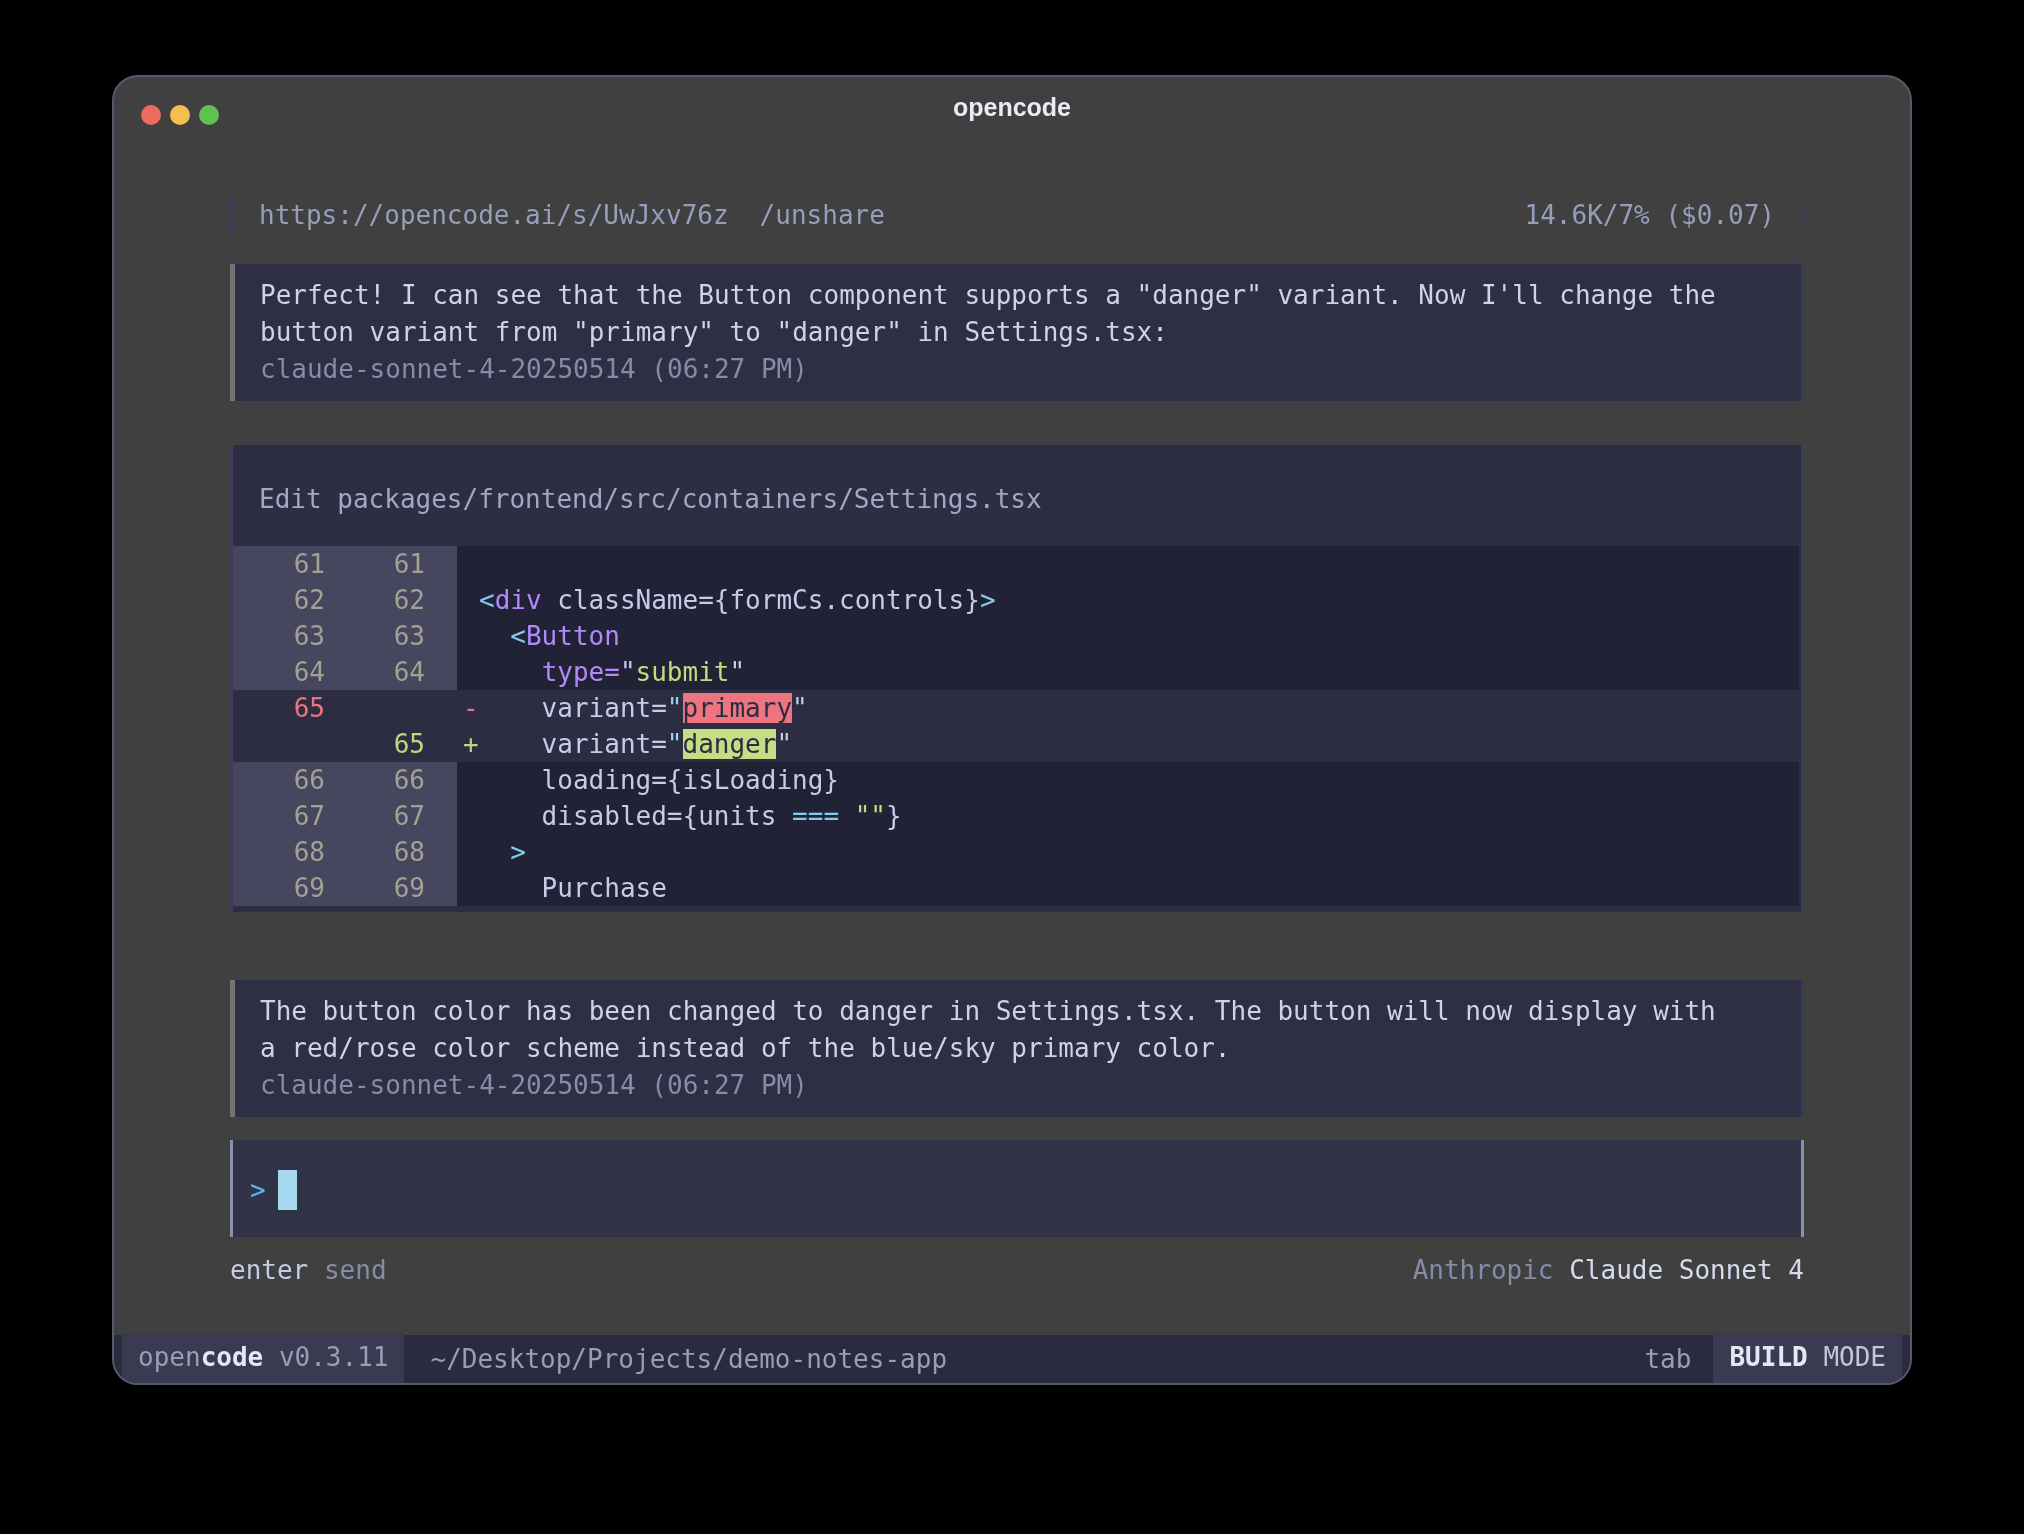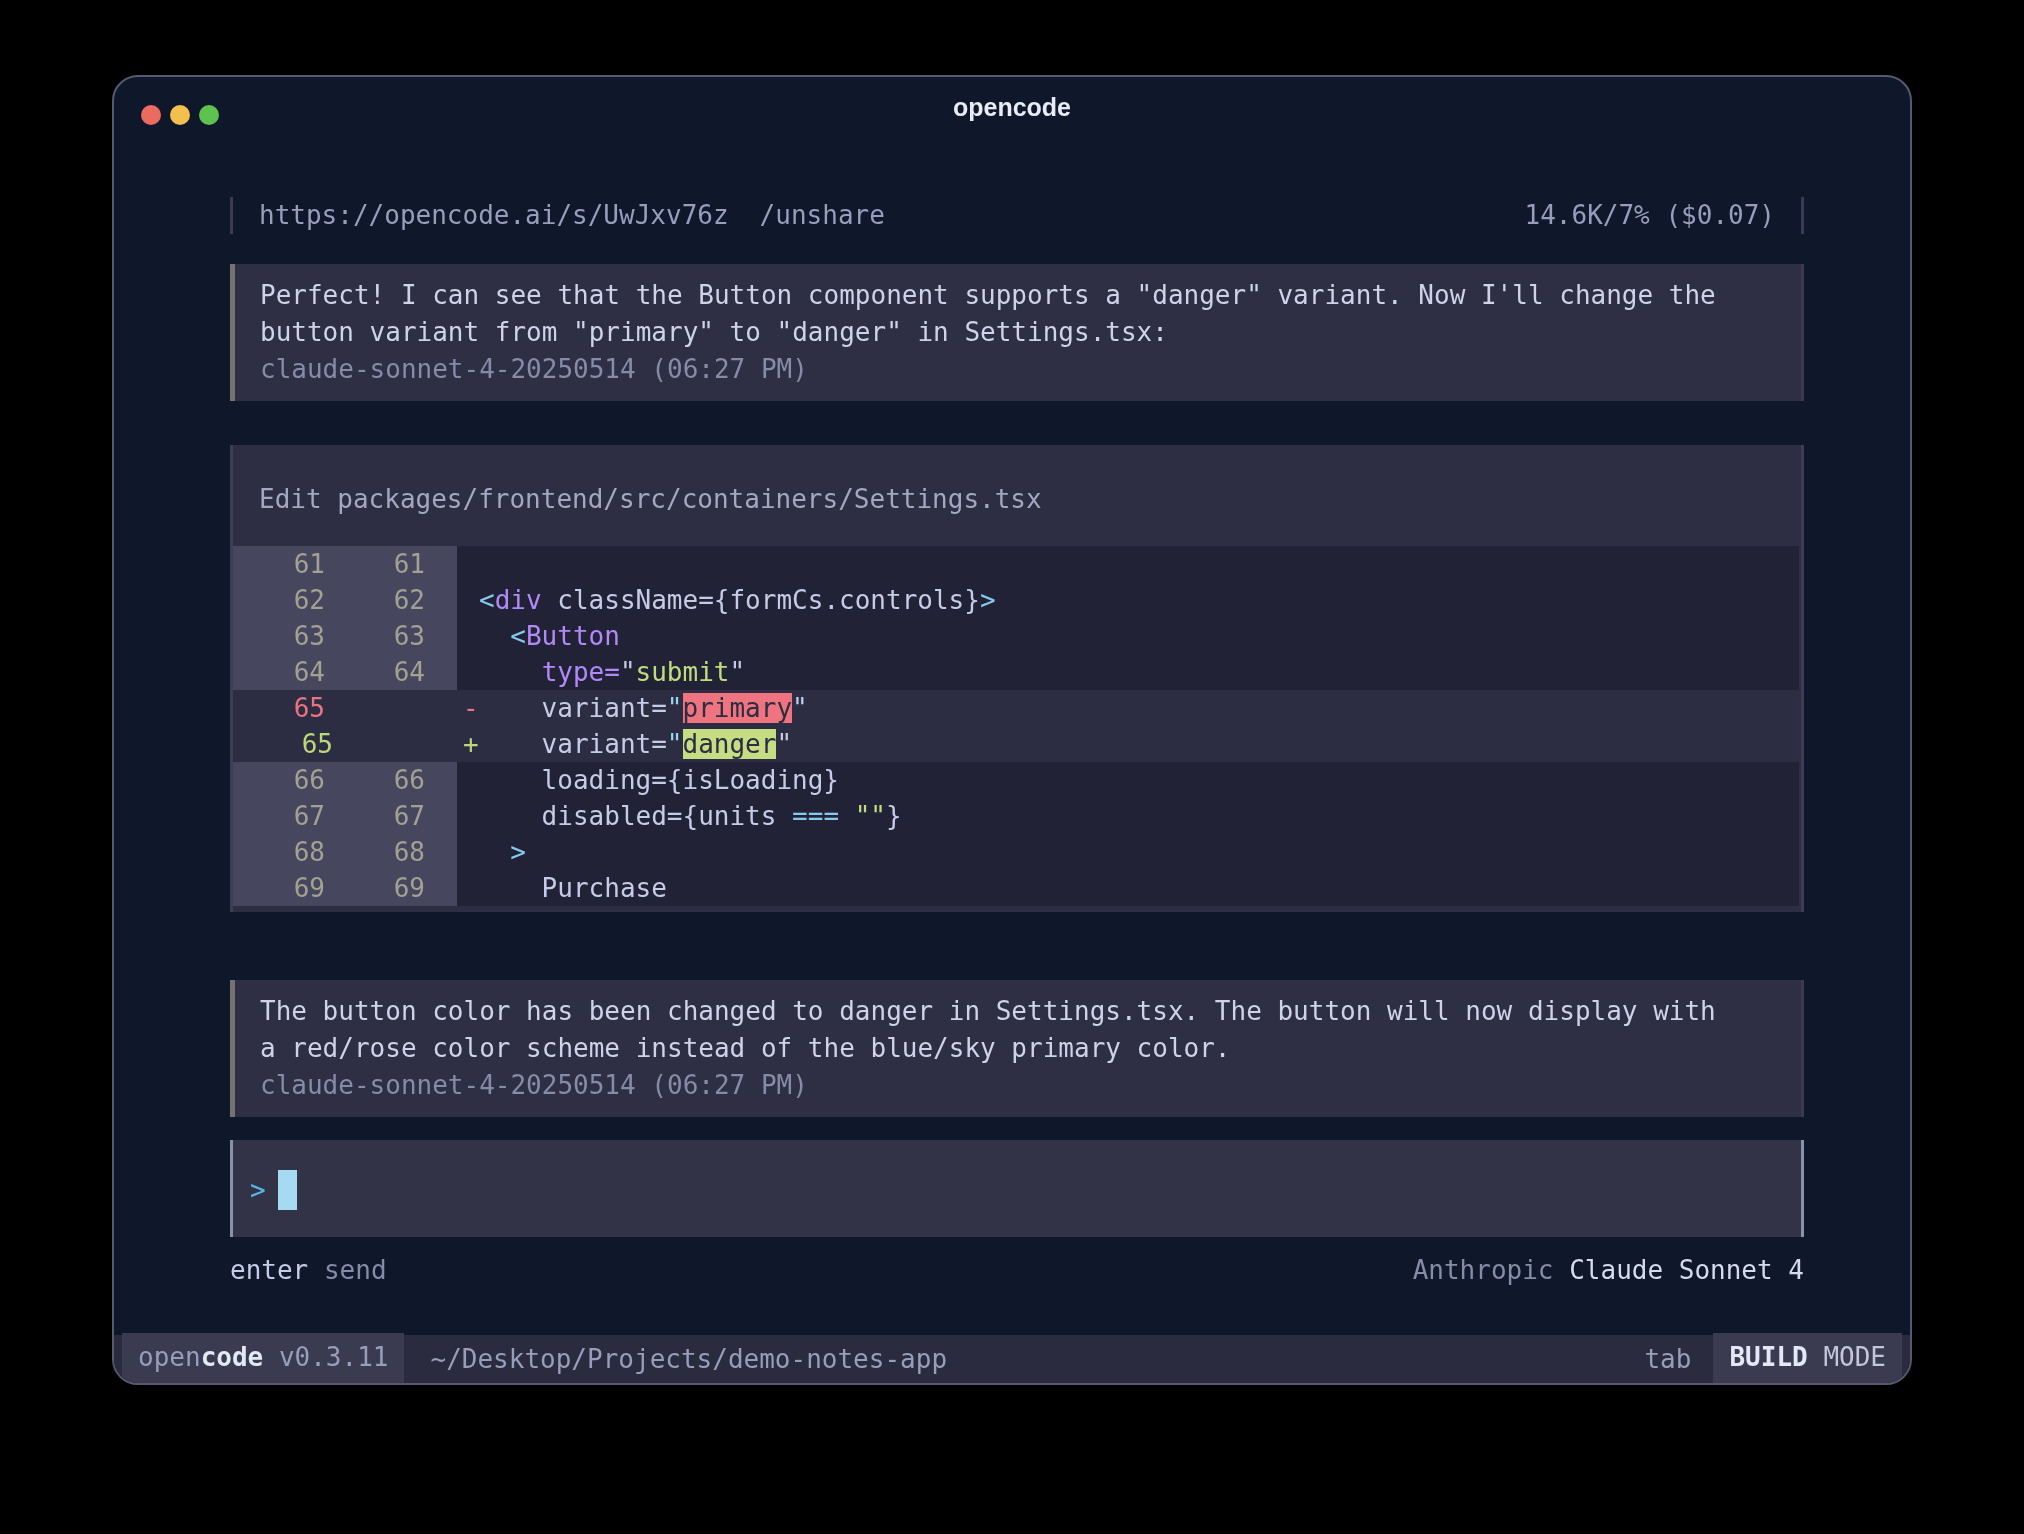--- a/index.html
+++ b/index.html
@@ -1,20 +1,20 @@
 <!DOCTYPE html>
 <html><head>
 <meta charset="utf-8">
 <style>
   * { margin:0; padding:0; box-sizing:border-box; }
   html,body { width:2024px; height:1534px; background:#000; overflow:hidden;
               font-family:"DejaVu Sans Mono", monospace; }
 
   .window { position:absolute; left:112px; top:75px; width:1800px; height:1310px;
-            background:#0f172a; border:2px solid #555a6e; border-radius:26px;
+            background:#404040; border:2px solid #555a6e; border-radius:26px;
             display:flex; flex-direction:column; overflow:hidden; }
 
   
   .titlebar { position:relative; height:52px; flex:none; }
   .lights { position:absolute; left:27px; top:28px; display:flex; gap:9px; }
   .light { width:20px; height:20px; border-radius:50%; }
   .light.red { background:#ed6a5e; } .light.yellow { background:#f3bf4e; } .light.green { background:#5ec24e; }
   .wtitle { position:absolute; left:0; right:0; top:12px; text-align:center;
             font:700 25px "Liberation Sans", sans-serif; color:#e9ecf6; line-height:36px; }
 
@@ -42,21 +42,21 @@
   .edit-block { margin-top:44px; background:#2d2d43; border-left:3px solid #3d3d59;
                 border-right:3px solid #3d3d59; padding:36px 2px 6px 0; }
   .edit-header { padding:0 26px; line-height:37px; color:#a2a7c2; margin-bottom:28px; white-space:pre; }
   .drow { display:flex; height:36px; line-height:36px; background:#222237; white-space:pre; }
   .gutter { display:flex; width:224px; flex:none; background:#46465f; color:#a3a292; }
   .gnum { display:block; text-align:right; }
   .gnum.old { width:92px; } .gnum.new { width:100px; }
   .marker { width:22px; padding-left:6px; flex:none; }
   .code { flex:1; white-space:pre; }
   .drow.del, .drow.add { background:#2c2c42; }
-  .drow.del .gutter, .drow.add .gutter { background:transparent;flex-direction:column; }
+  .drow.del .gutter, .drow.add .gutter { background:transparent; }
   .drow.del .gnum.old, .drow.del .marker { color:#ec7380; }
   .drow.add .gnum.new, .drow.add .marker { color:#bdd878; }
   .tk-fg { color:#c6cbe8; } .tk-pu { color:#b18af8; } .tk-cy { color:#85c9ec; }
   .tk-gr { color:#c3db7f; } .tk-qc { color:#9ad4ef; }
   .tk-hld { background:#ee7580; color:#2c2c42; }
   .tk-hla { background:#c5dd83; color:#2c2c42; }
 
   
   .input-box { margin-top:23px; height:97px; background:#333347;
                border-left:3px solid #8b90ac; border-right:3px solid #8b90ac;

